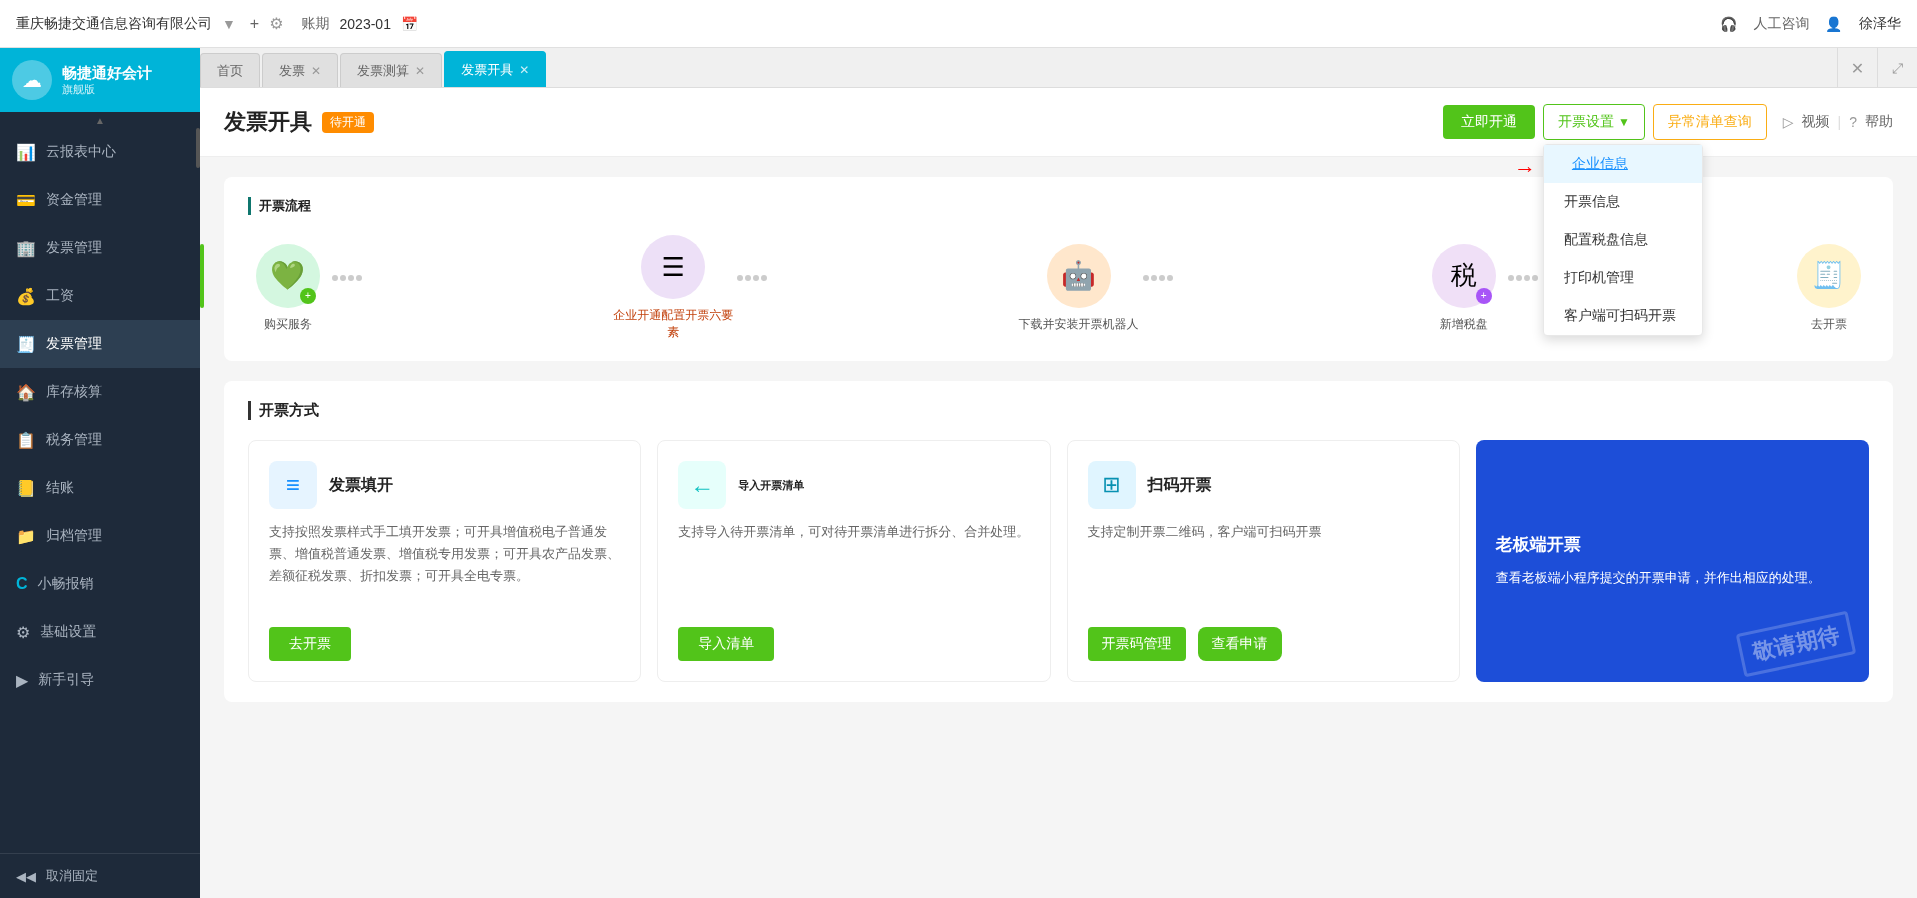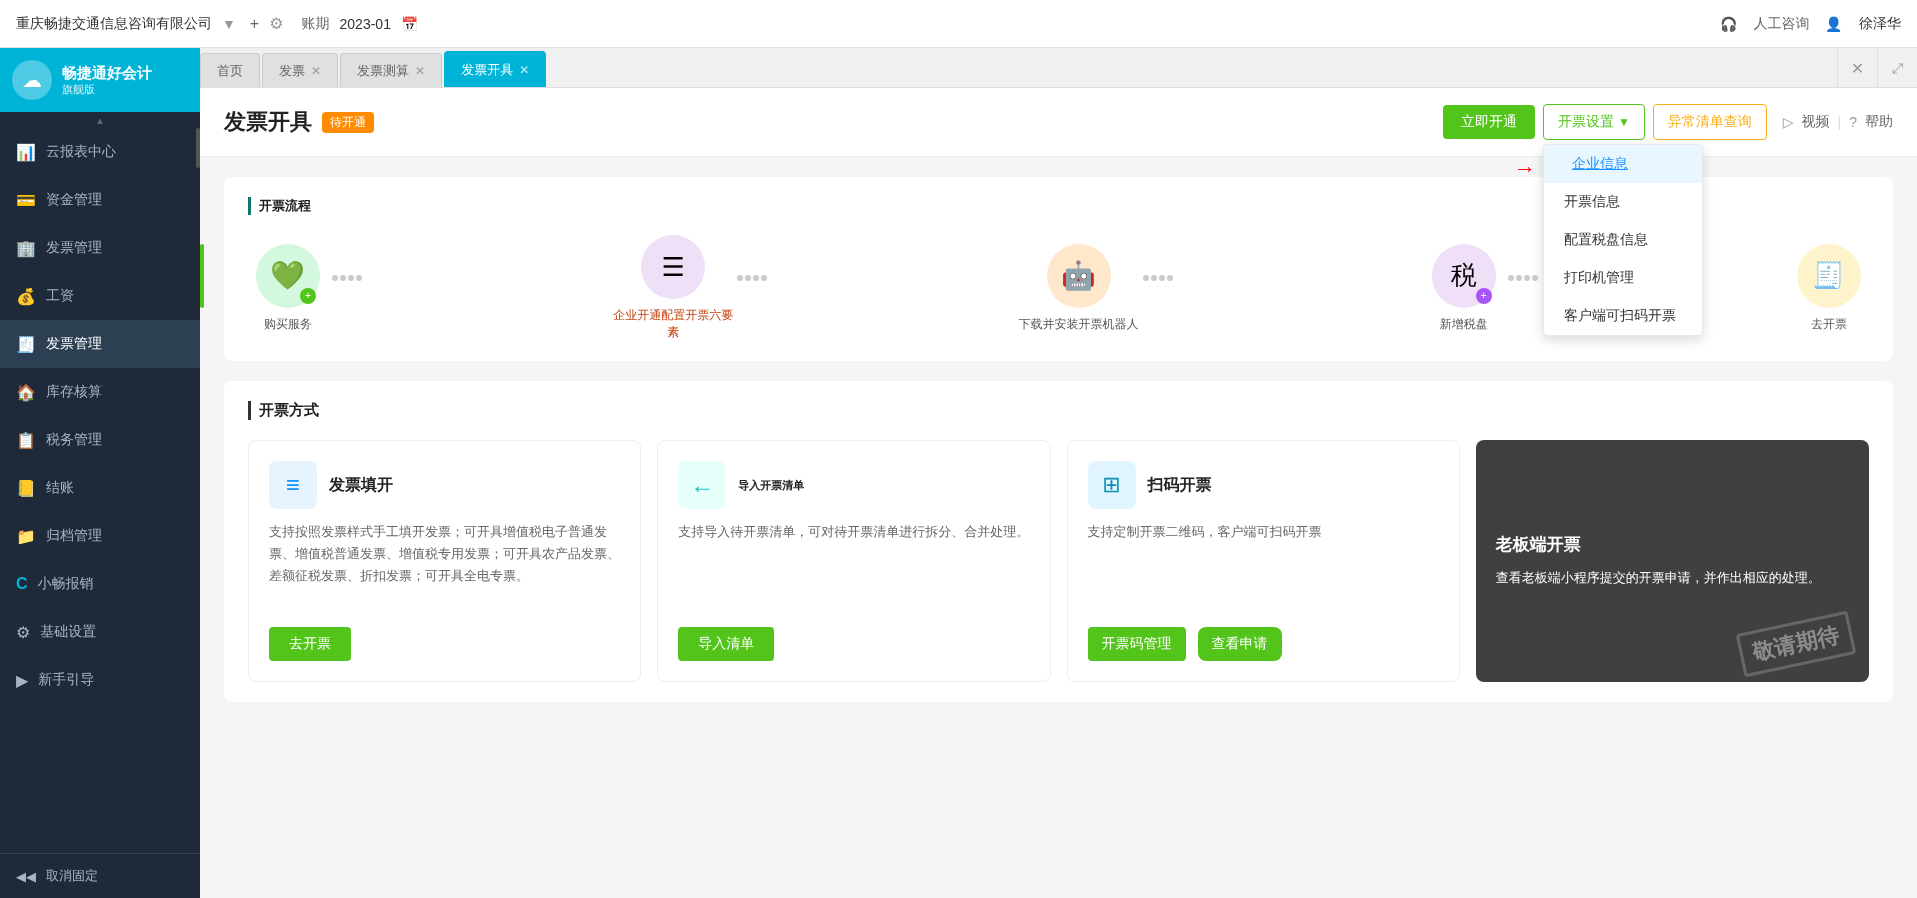--- a/index.html
+++ b/index.html
@@ -274,21 +274,21 @@
                 </div>
                 <span style="font-size:16px;font-weight:bold;color:#222;">扫码开票</span>
               </div>
               <div style="font-size:13px;color:#666;line-height:1.7;margin-bottom:16px;min-height:90px;">支持定制开票二维码，客户端可扫码开票</div>
               <div style="display:flex;gap:12px;">
                 <button style="background:#52c41a;color:#fff;border:none;border-radius:4px;padding:8px 14px;font-size:14px;cursor:pointer;">开票码管理</button>
                 <button style="background:#52c41a;color:#fff;border:none;border-radius:8px;padding:8px 14px;font-size:14px;cursor:pointer;">查看申请</button>
               </div>
             </div>
 
-            <div style="background:#404040;border-radius:8px;padding:20px;display:flex;flex-direction:column;justify-content:center;align-items:flex-start;color:#fff;position:relative;overflow:hidden;">
+            <div style="background:#1d4ed8;border-radius:8px;padding:20px;display:flex;flex-direction:column;justify-content:center;align-items:flex-start;color:#fff;position:relative;overflow:hidden;">
               <div style="font-size:17px;font-weight:bold;margin-bottom:12px;">老板端开票</div>
               <div style="font-size:13px;line-height:1.6;">查看老板端小程序提交的开票申请，并作出相应的处理。</div>
               <div style="position:absolute;bottom:16px;right:16px;font-size:22px;font-weight:bold;opacity:0.4;border:3px solid rgba(255,255,255,0.5);padding:4px 10px;border-radius:4px;transform:rotate(-12deg);color:#fff;">敬请期待</div>
             </div>
 
           </div>
         </div>
 
       </div>
     </div>

